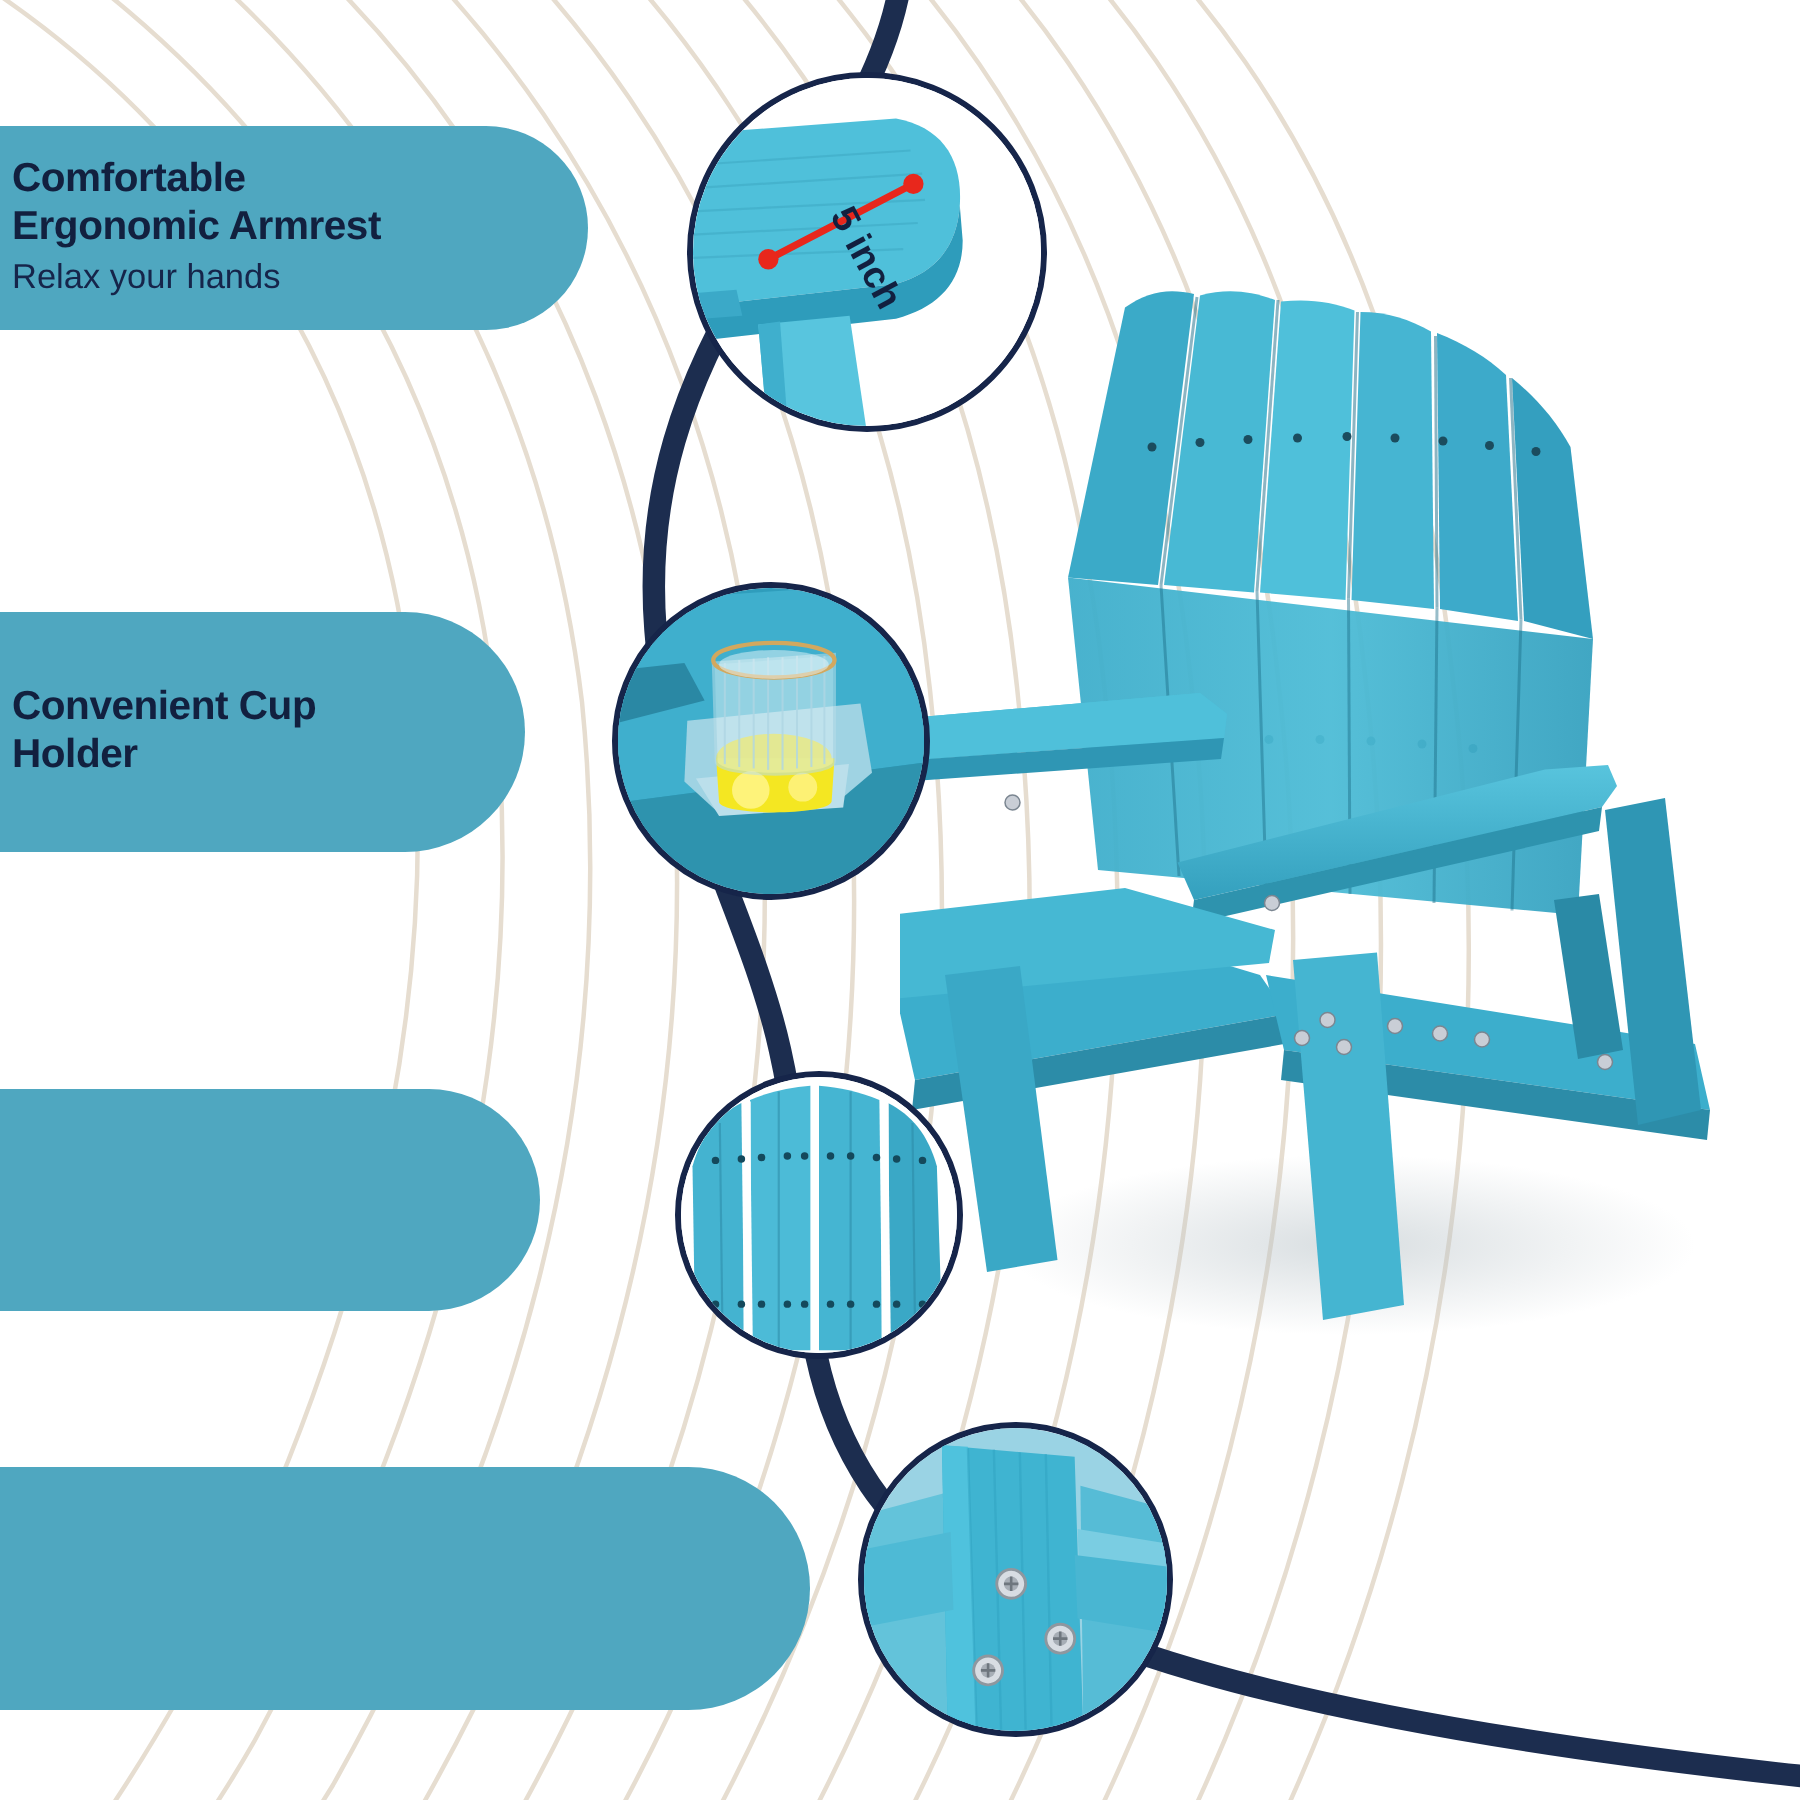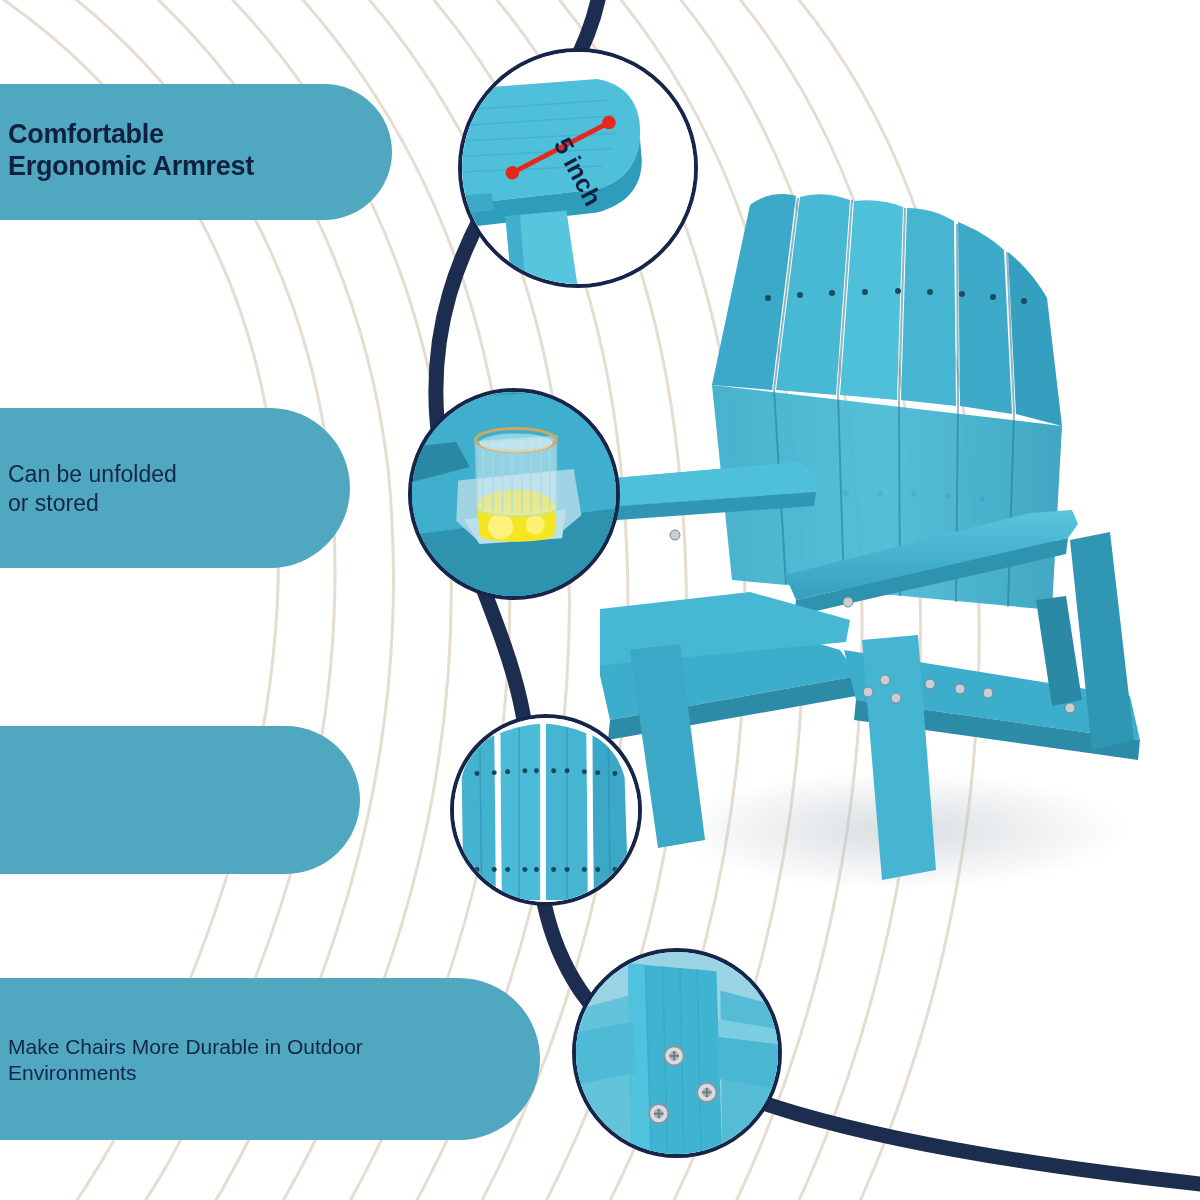--- a/index.html
+++ b/index.html
@@ -214,33 +214,32 @@
     <g fill="#C9CED6" stroke="#7b8691" stroke-width="1">
       <circle cx="285" cy="500" r="5"></circle>
         <circle cx="296" cy="518" r="5"></circle>
       <circle cx="268" cy="512" r="5"></circle>
     </g>
   </svg>
 
   <div class="pill" id="pill-armrest">
     <div class="pill-title">Comfortable
 Ergonomic Armrest</div>
+    <div class="pill-sub">Relax your hands</div>
   </div>
 
   <div class="pill" id="pill-cup">
-    <div class="pill-sub">Can be unfolded
-or stored</div>
+    <div class="pill-title">Convenient Cup
+Holder</div>
   </div>
 
   <div class="pill" id="pill-slat">
   </div>
 
   <div class="pill" id="pill-steel">
-    <div class="pill-sub">Make Chairs More Durable in Outdoor
-Environments</div>
   </div>
 
   <div class="callout" id="callout-armrest">
     <svg viewBox="0 0 240 240" xmlns="http://www.w3.org/2000/svg">
       <rect x="0" y="0" width="240" height="240" fill="#ffffff"></rect>
 
       <path d="M-20 40 L140 28 C172 34 186 56 184 88 C182 116 168 134 140 142 L-20 160 Z" fill="#4FC0DA"></path>
 
       <path d="M-20 160 L140 142 C168 134 182 116 184 88 L186 112 C186 140 170 158 140 166 L-20 184 Z" fill="#2E9CBB"></path>
 

